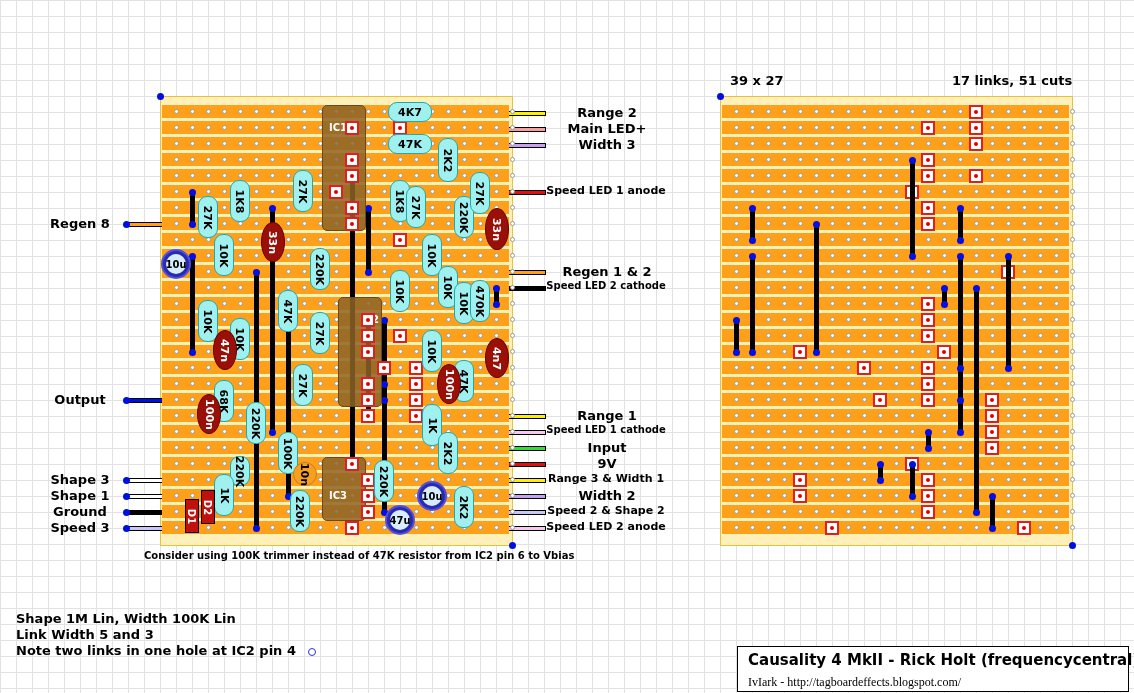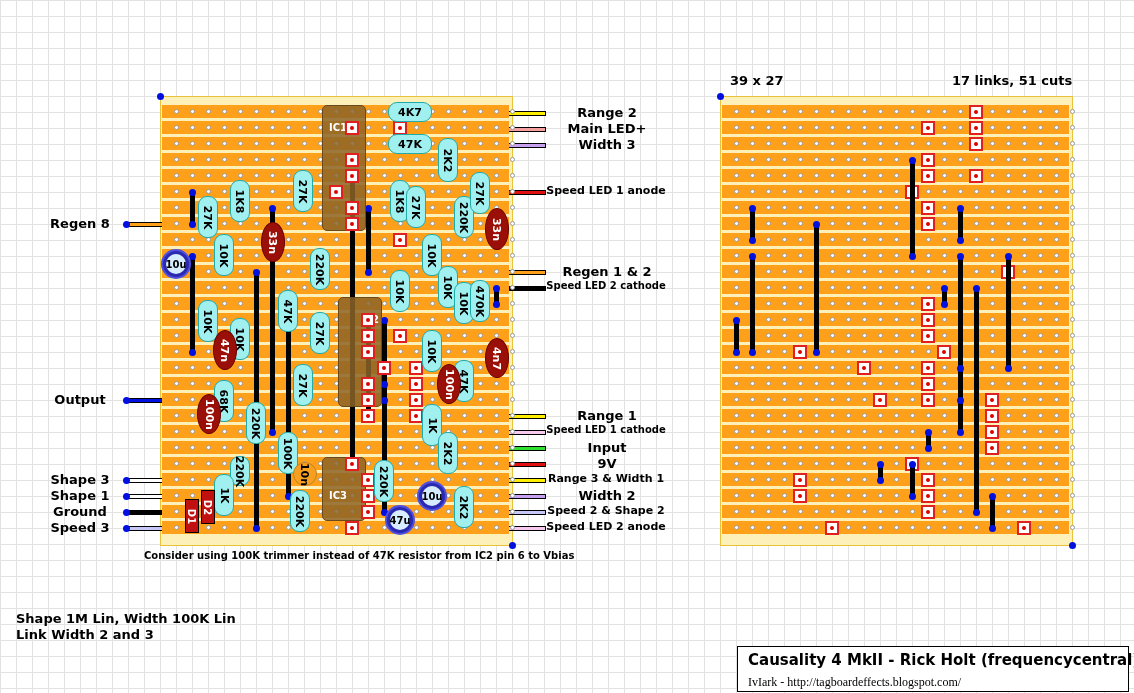--- a/index.html
+++ b/index.html
@@ -120,21 +120,23 @@
     <div class="dot" style="left: 493px; top: 525px;"></div>
     <div class="lbl big" style="font-size: 11px; width: 170px; text-align: center; left: 521px; top: 520px;">Speed LED 2 anode</div>
   </div>
 
 <div id="comps"></div>
 
 <div class="lbl small" style="left:144px;top:550px;">Consider using 100K trimmer instead of 47K resistor from IC2 pin 6 to Vbias</div>
 
 <div class="note" style="left:16px;top:611px;">
   <div>Shape 1M Lin, Width 100K Lin</div>
-  <div>Link Width 2 and 3</div>
+  <div>Link Width 5 and 3</div>
+  <div><span>Note two links in one hole at IC2 pin 4</span>
+    <span style="display:inline-block;width:6px;height:6px;border:1.5px solid #3030e0;border-radius:50%;margin-left:8px;vertical-align:middle;"></span></div>
 </div>
 
 <div class="note" style="left:398px;top:643px;">
 </div>
 
 <div class="titlebox">
   <div style="position:absolute;left:10px;top:4px;font-size:15px;font-weight:bold;white-space:nowrap;">Causality 4 MkII - Rick Holt (frequencycentral)</div>
   <div style="position:absolute;left:10px;top:28px;font-size:12px;font-family:'Liberation Serif',serif;white-space:nowrap;">IvIark - http://tagboardeffects.blogspot.com/</div>
 </div>
 

